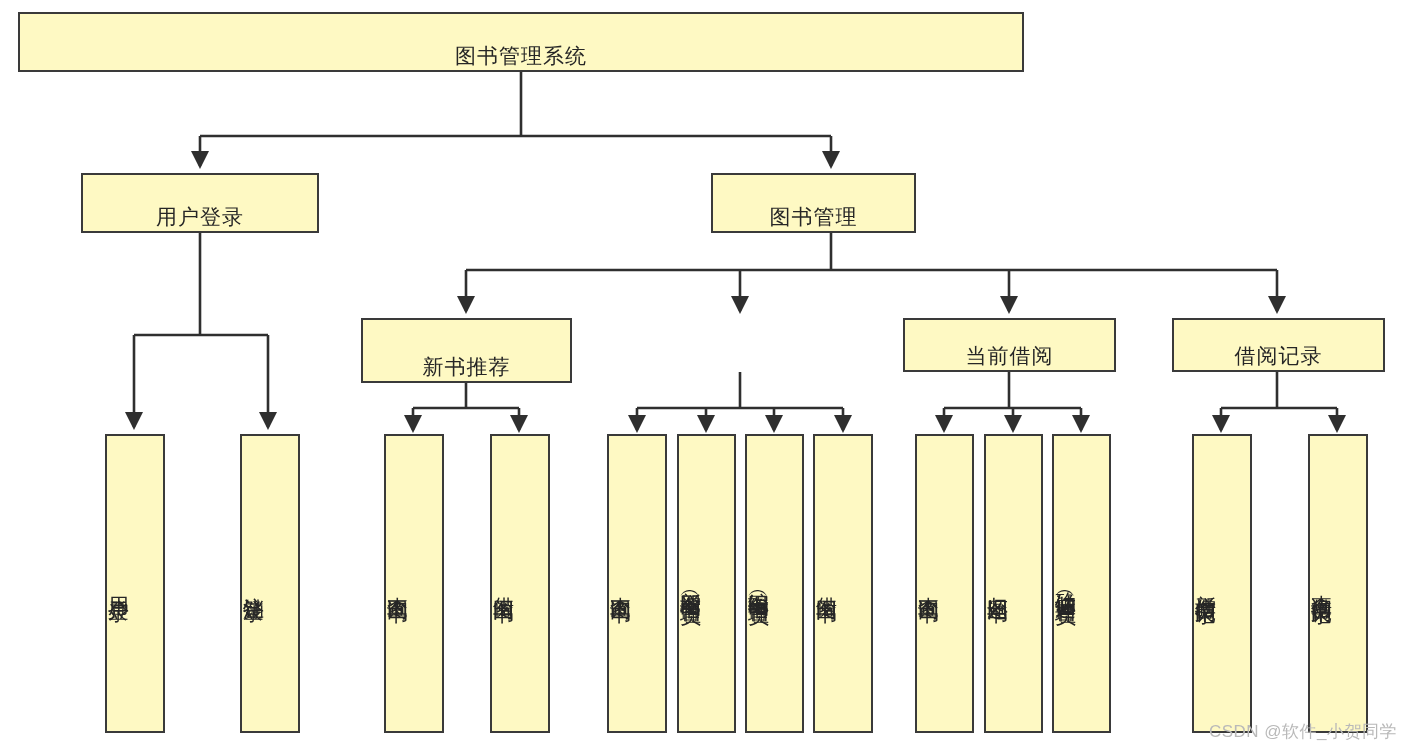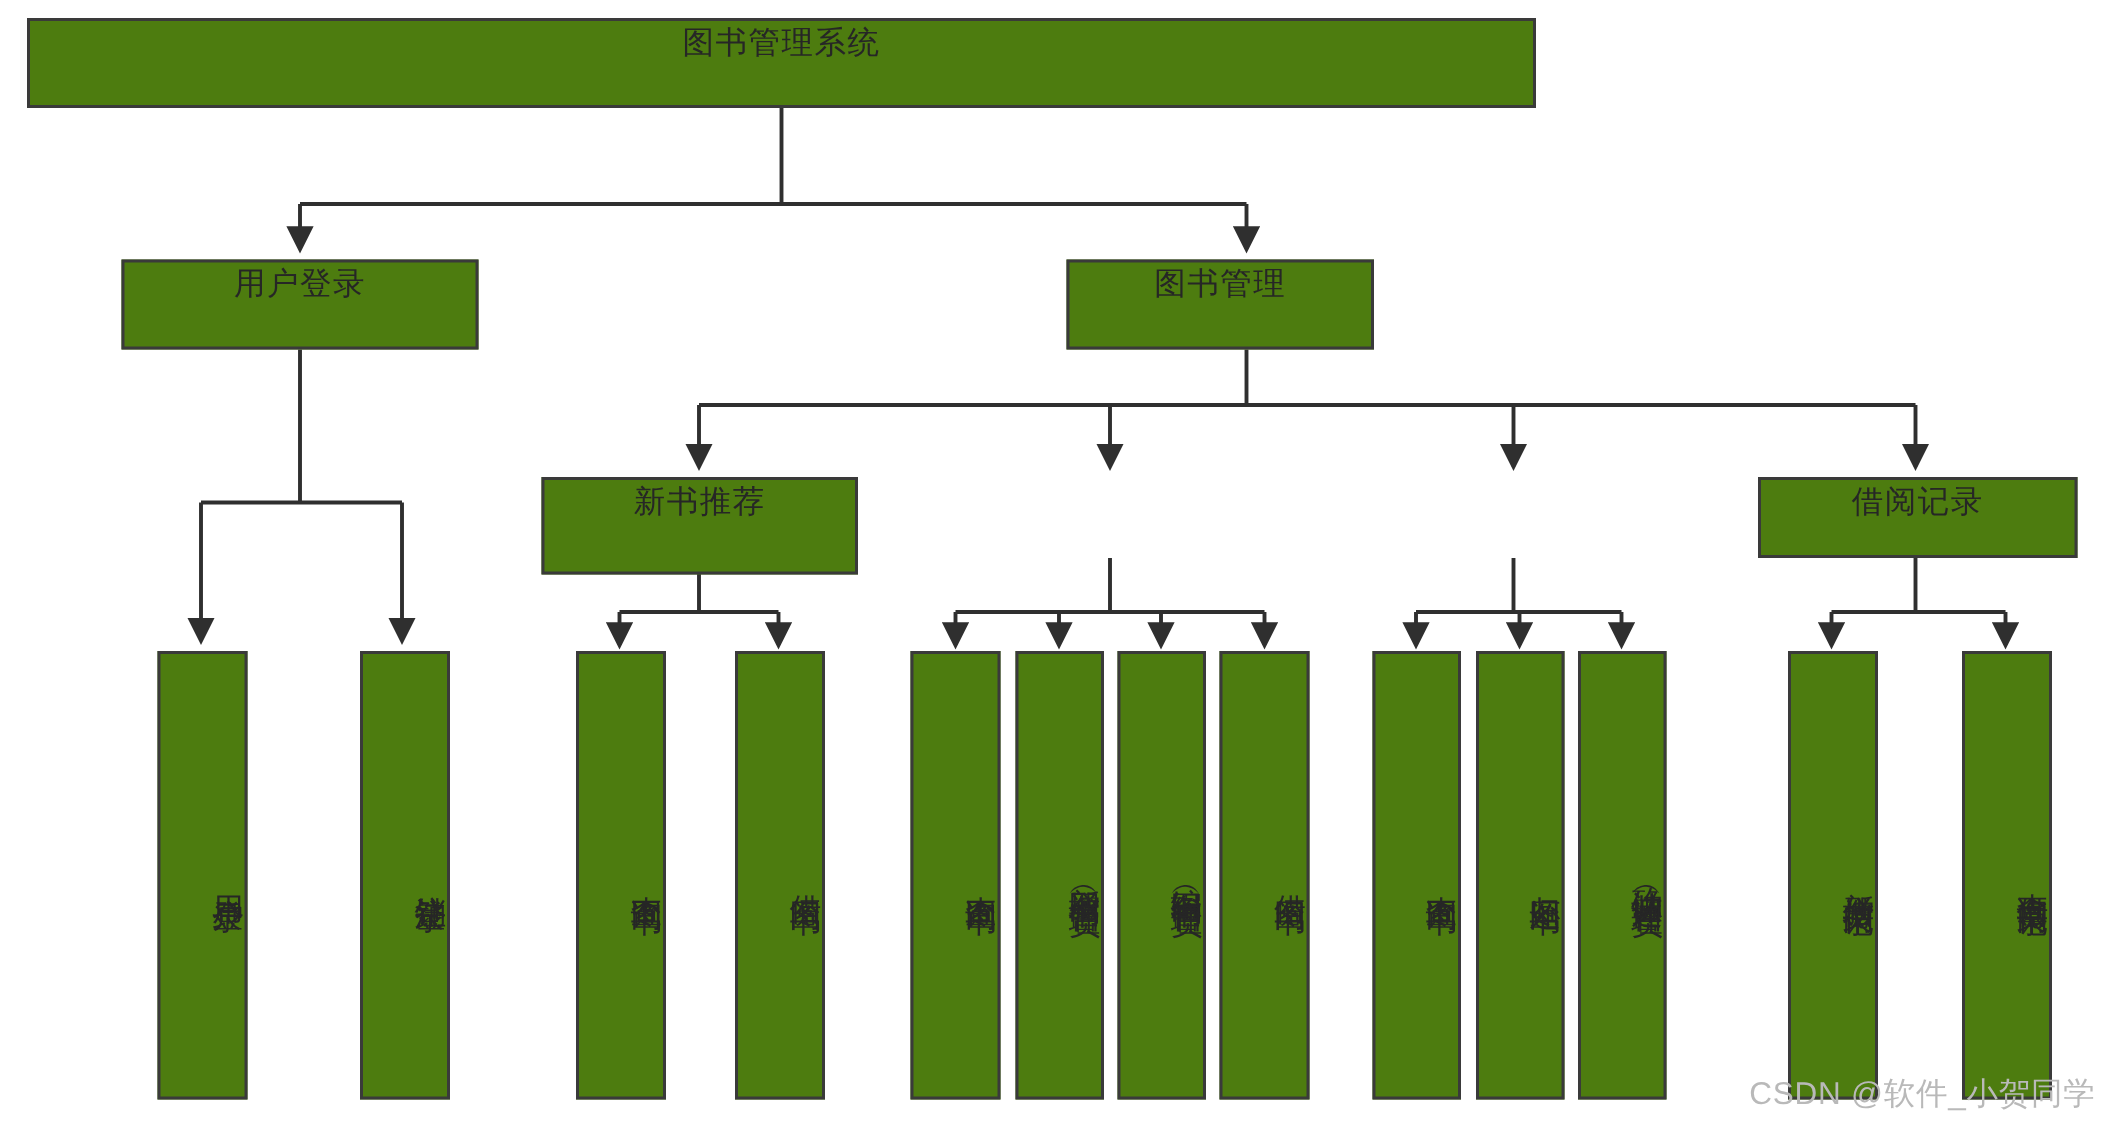--- a/index.html
+++ b/index.html
@@ -21,23 +21,23 @@
     position: absolute;
     left: 0;
     top: 0;
     width: 1405px;
     height: 747px;
   }
   .node {
     position: absolute;
     box-sizing: border-box;
     border: 2px solid #3a3a3a;
-    background: #4d7c0f;
+    background: #fef9c3;
     display: flex;
-    align-items: flex-start;
+    align-items: flex-end;
     justify-content: center;
     color: #262626;
     z-index: 2;
   }
   .node.horizontal {
     font-size: 21px;
     letter-spacing: 1px;
   }
   .node.vertical {
     writing-mode: vertical-rl;
@@ -52,21 +52,21 @@
     text-orientation: upright;
     white-space: nowrap;
   }
   .node .label {
     display: block;
   }
   #watermark {
     position: absolute;
     right: 8px;
     bottom: 4px;
-    font-size: 21px;
+    font-size: 17px;
     color: #b9b9b9;
     letter-spacing: 0.5px;
     z-index: 3;
     white-space: nowrap;
   }
 </style>
 </head>
 <body>
 
 <div id="diagram-root">
@@ -128,20 +128,23 @@
   <div class="node horizontal" style="left:81px; top:173px; width:238px; height:60px;">
     <span class="label">用户登录</span>
   </div>
   <div class="node horizontal" style="left:711px; top:173px; width:205px; height:60px;">
     <span class="label">图书管理</span>
   </div>
 
   <div class="node horizontal" style="left:361px; top:318px; width:211px; height:65px;">
     <span class="label">新书推荐</span>
   </div>
+  <div class="node horizontal" style="left:903px; top:318px; width:213px; height:54px;">
+    <span class="label">当前借阅</span>
+  </div>
   <div class="node horizontal" style="left:1172px; top:318px; width:213px; height:54px;">
     <span class="label">借阅记录</span>
   </div>
 
   <div class="node vertical" style="left:105px; top:434px; width:60px; height:299px;">
     <span class="label">用户登录</span>
   </div>
   <div class="node vertical" style="left:240px; top:434px; width:60px; height:299px;">
     <span class="label">注销登录</span>
   </div>

